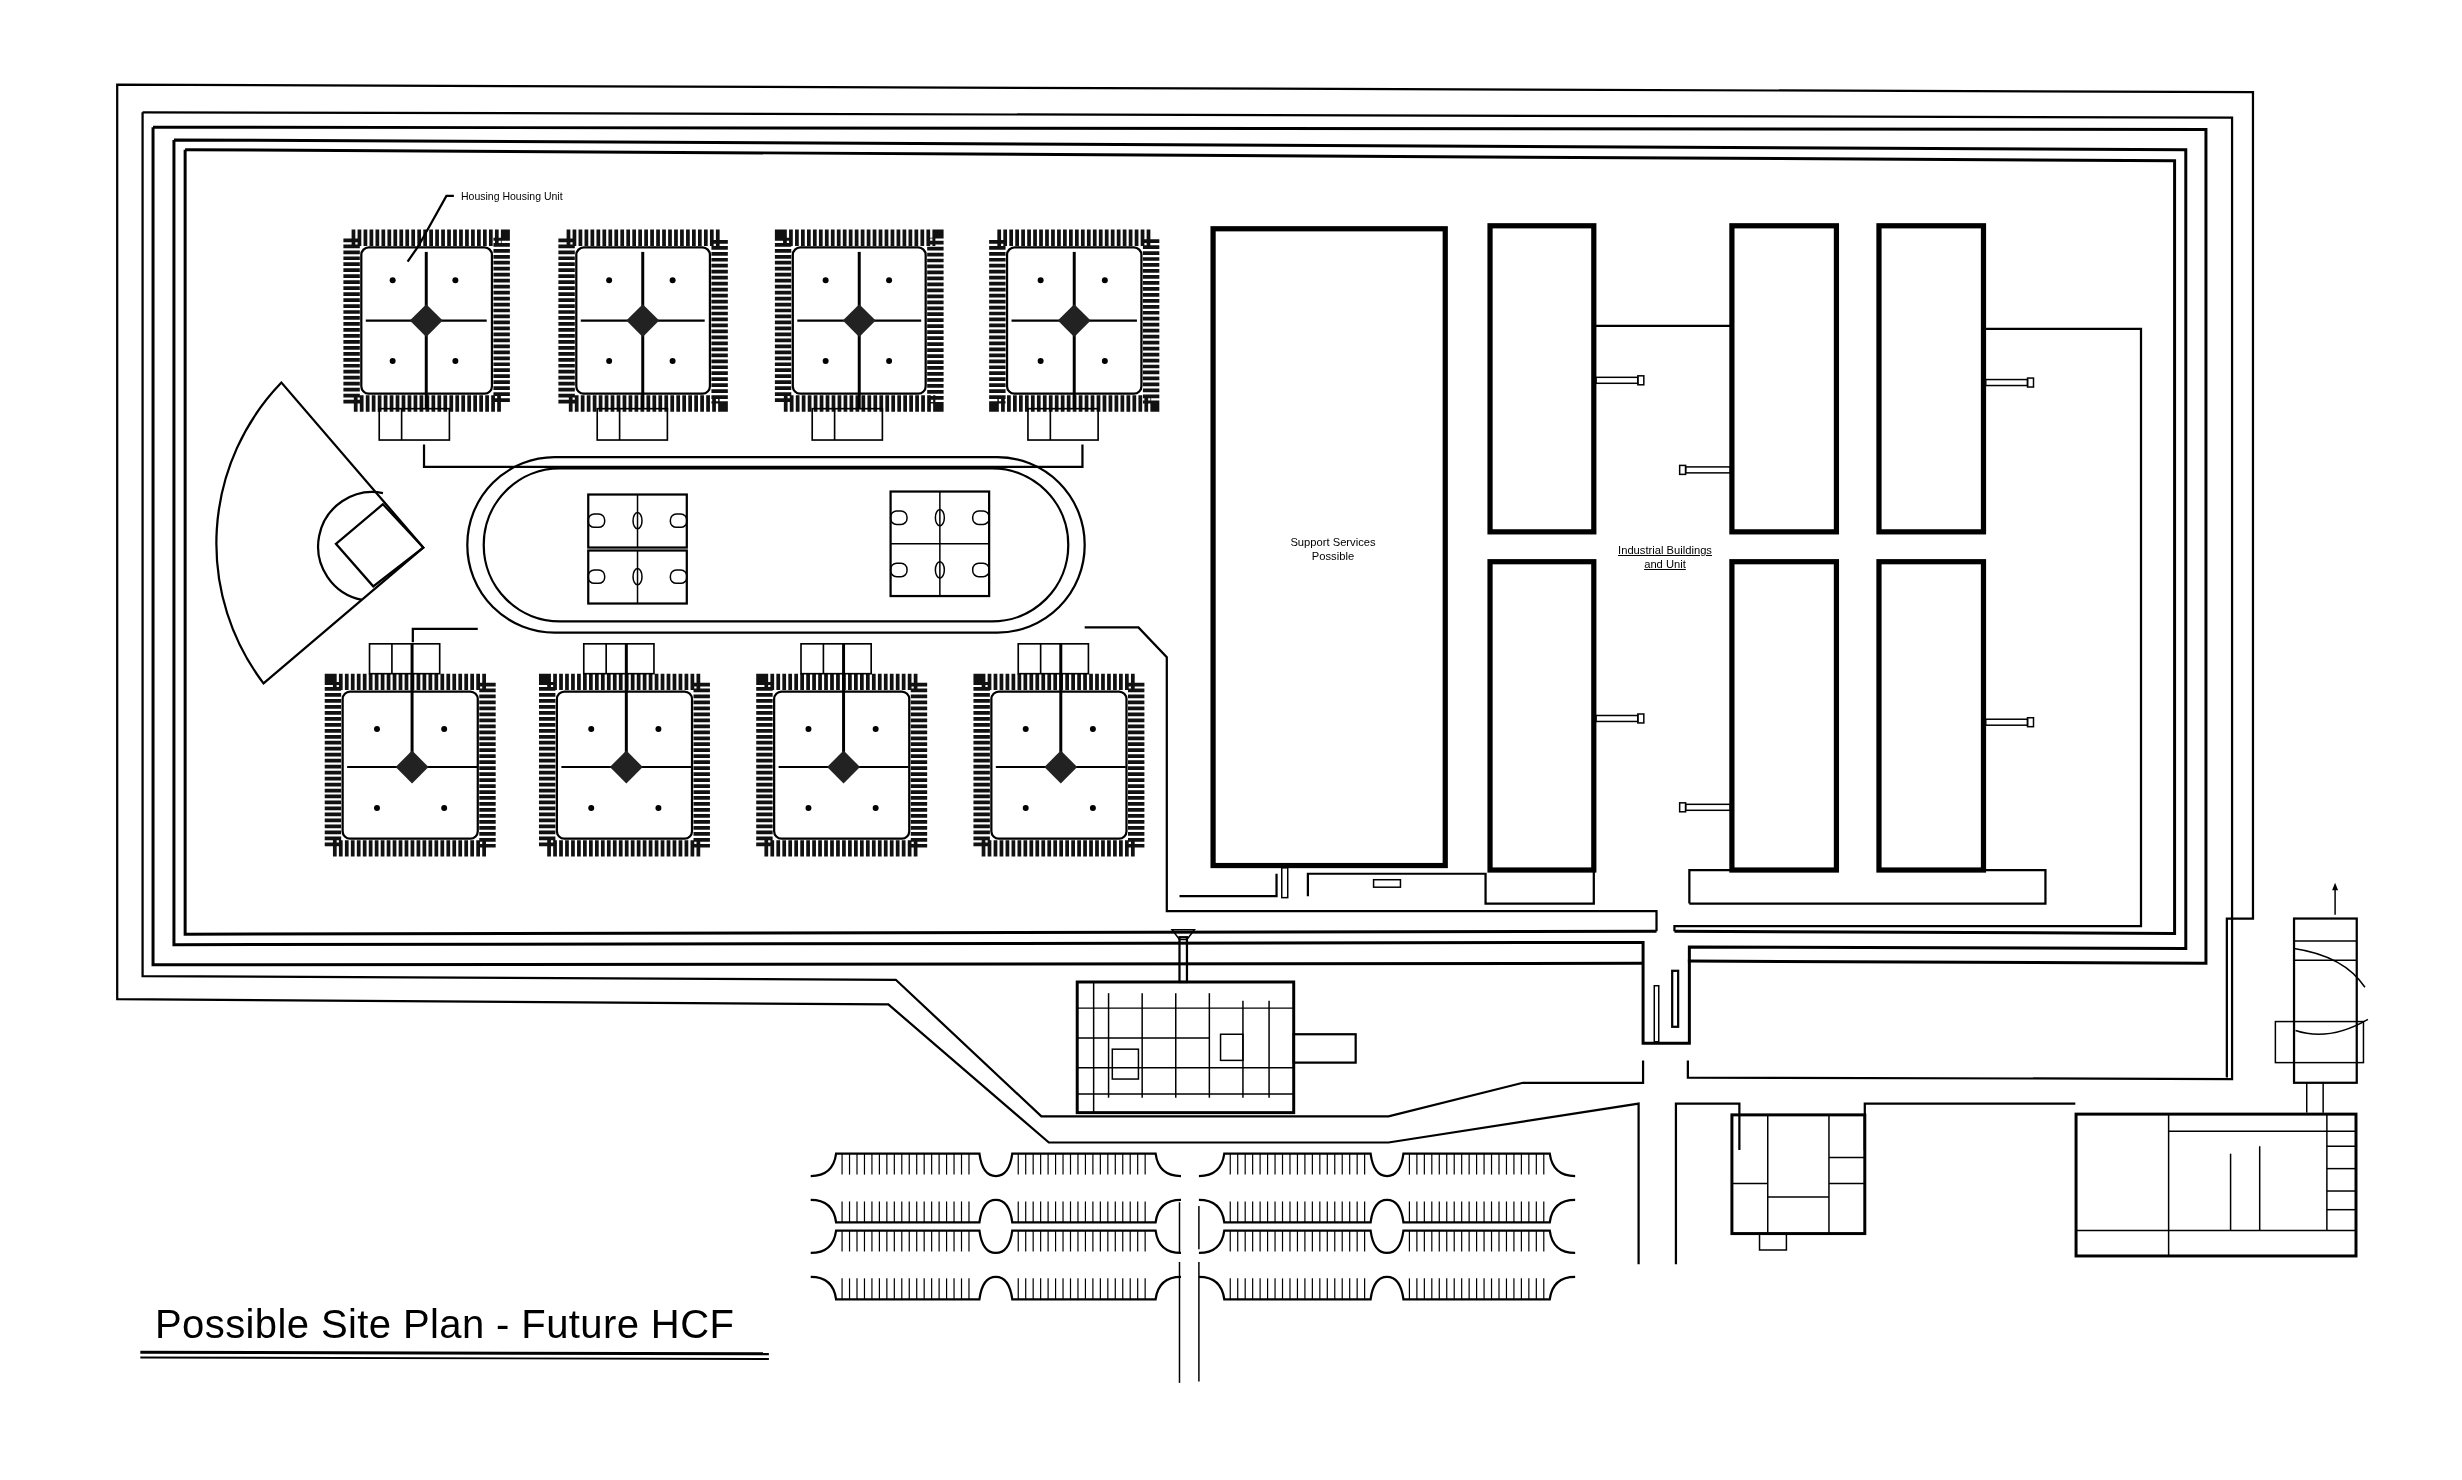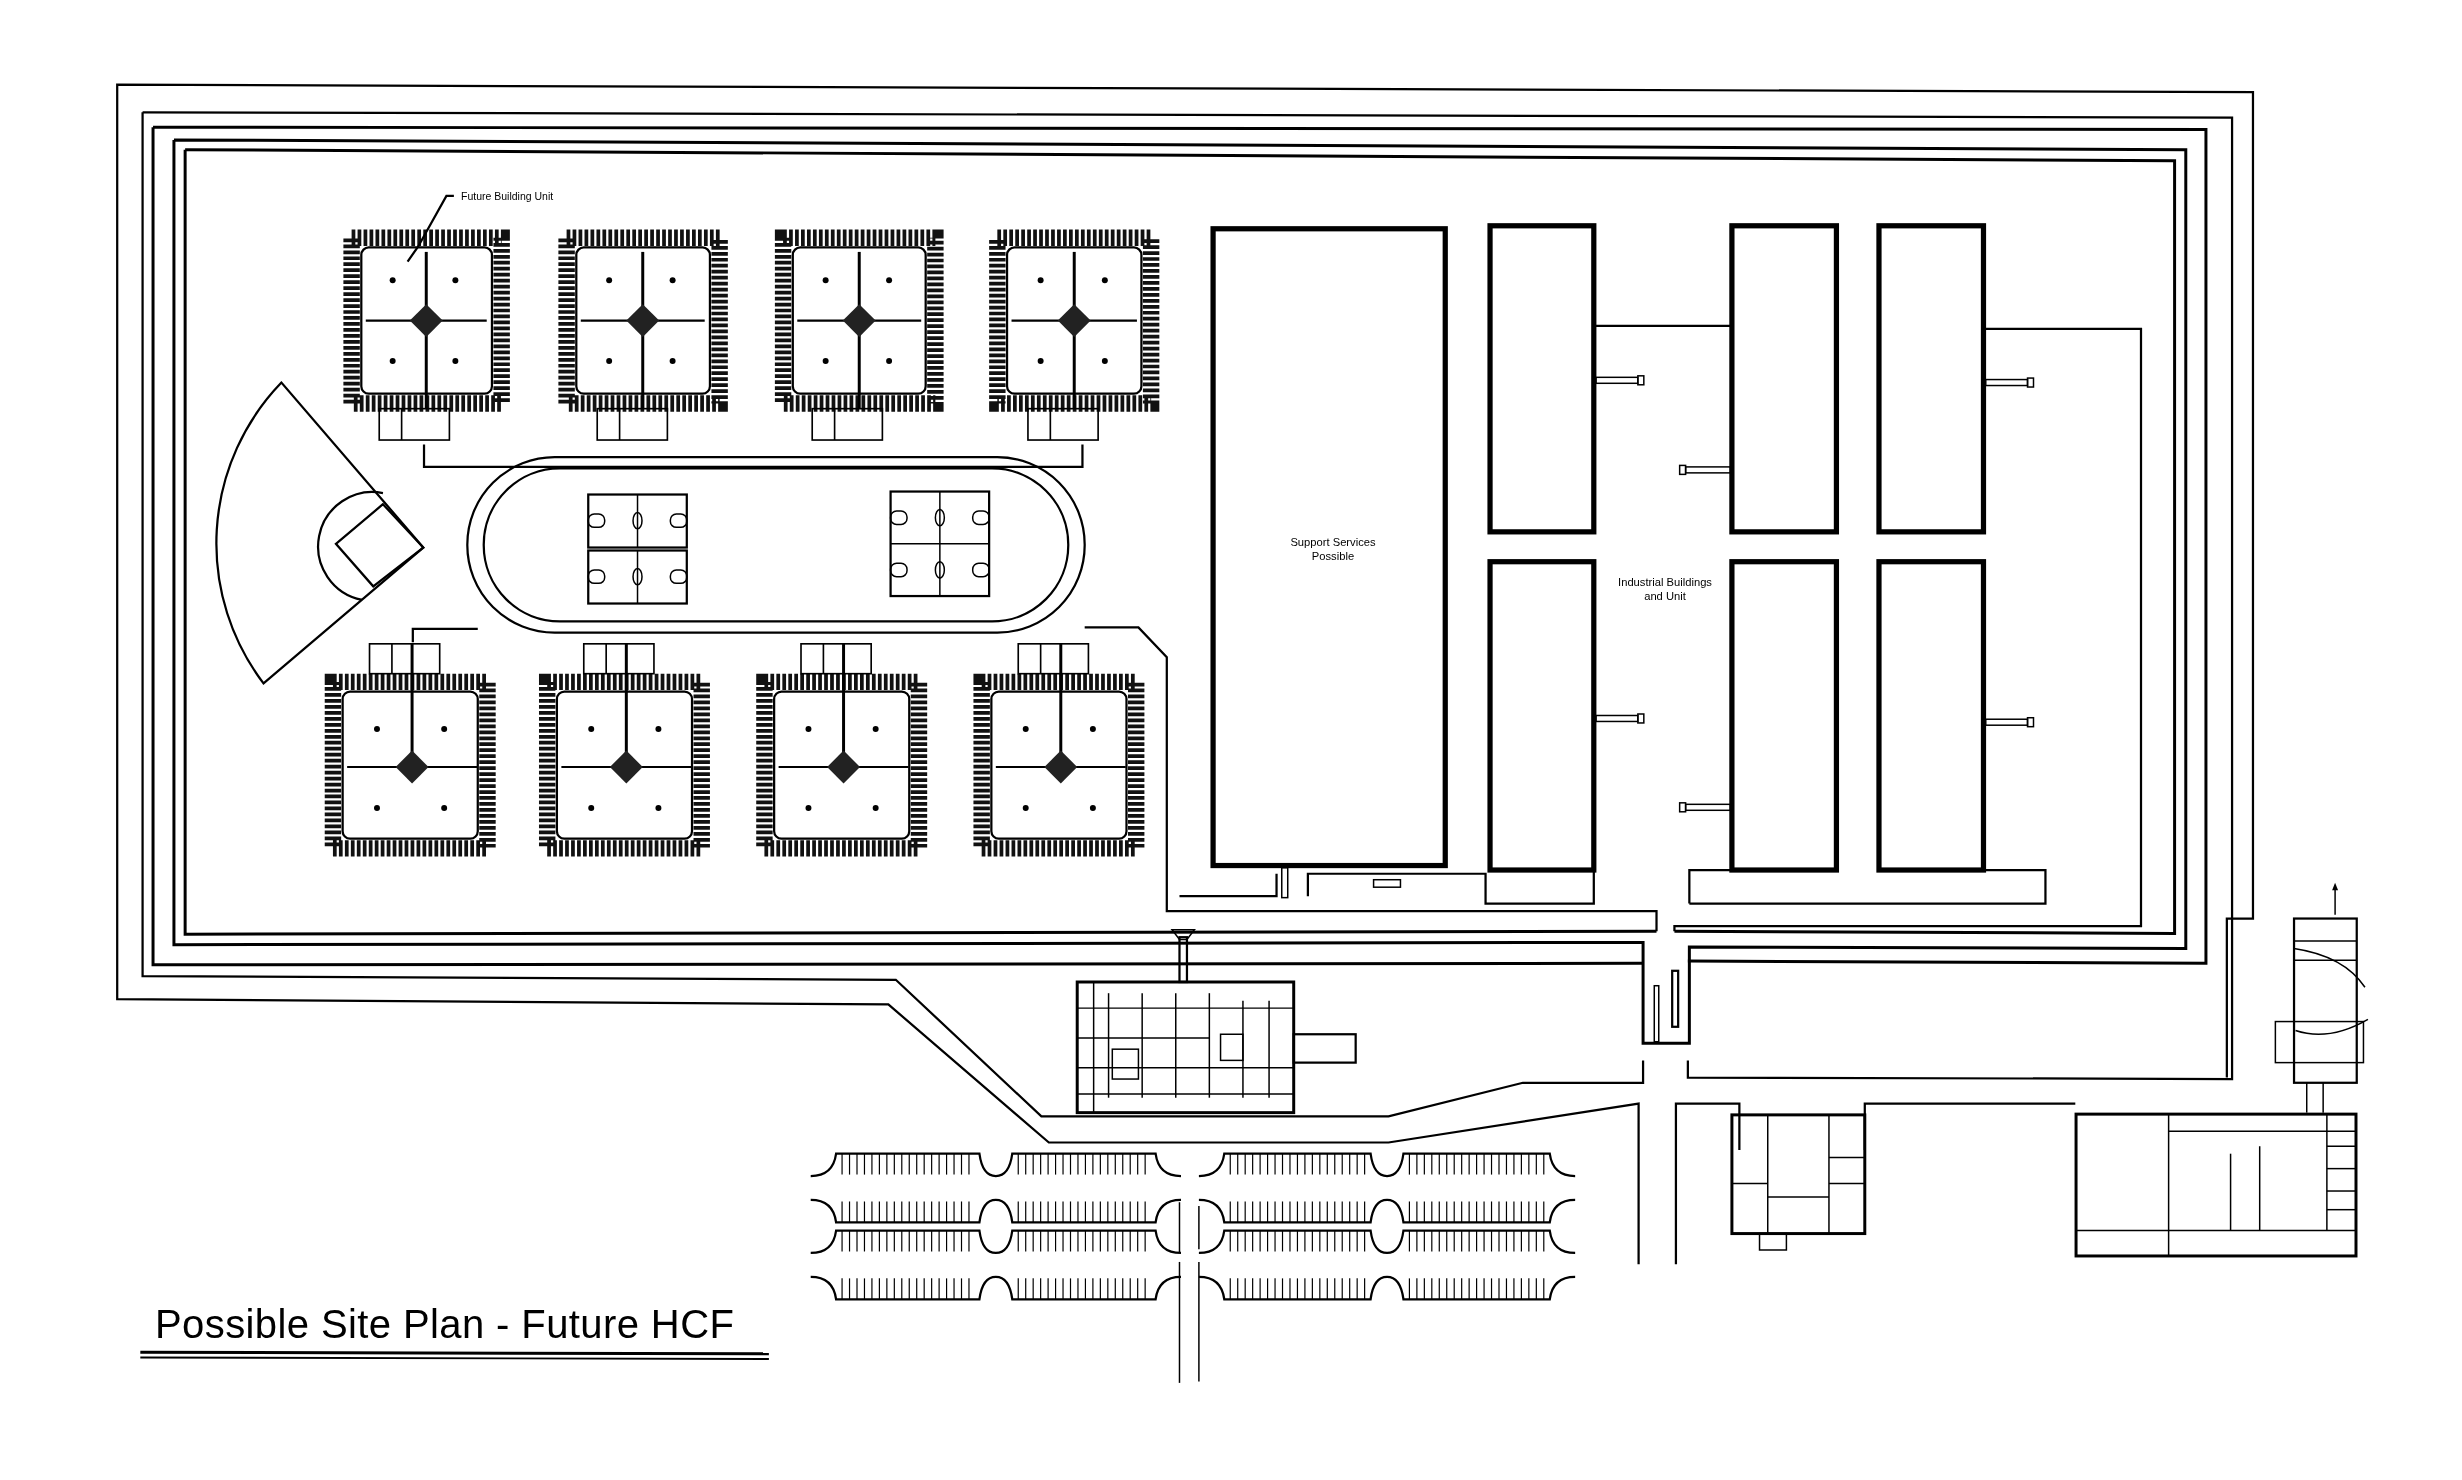--- a/index.html
+++ b/index.html
@@ -606,26 +606,26 @@
     <line class="thin" x1="3128" y1="1225" x2="3128" y2="1190"></line>
     <polygon points="3124,1192 3132,1192 3128,1182" fill="#000"></polygon>
     <line class="thin" x1="3090" y1="1450" x2="3090" y2="1490"></line>
     <line class="thin" x1="3112" y1="1450" x2="3112" y2="1490"></line>
   </g>
 
   <line x1="188" y1="1811" x2="1030" y2="1813" stroke="#000" stroke-width="4"></line>
   <line x1="188" y1="1818" x2="1030" y2="1820" stroke="#000" stroke-width="2.5"></line>
 </svg>
 
-<div class="label lbl-small" style="left:461px; top:189px; font-size:10.5px; text-align:left;">Future Building Unit</div>
+<div class="label lbl-small" style="left:461px; top:189px; font-size:10.5px; text-align:left;">Housing Housing Unit</div>
 
 <div class="label lbl-small" style="left:1277px; top:535px; width:112px;">
   <div>Support Services</div>
   <div>Possible</div>
 </div>
 
-<div class="label lbl-small" style="left:1598px; top:575px; width:134px;">
+<div class="label lbl-small" style="left:1598px; top:543px; width:134px;text-decoration:underline;">
   <div>Industrial Buildings</div>
   <div>and Unit</div>
 </div>
 
 <div class="label title">Possible Site Plan - Future HCF</div>
 
 
 </body></html>

